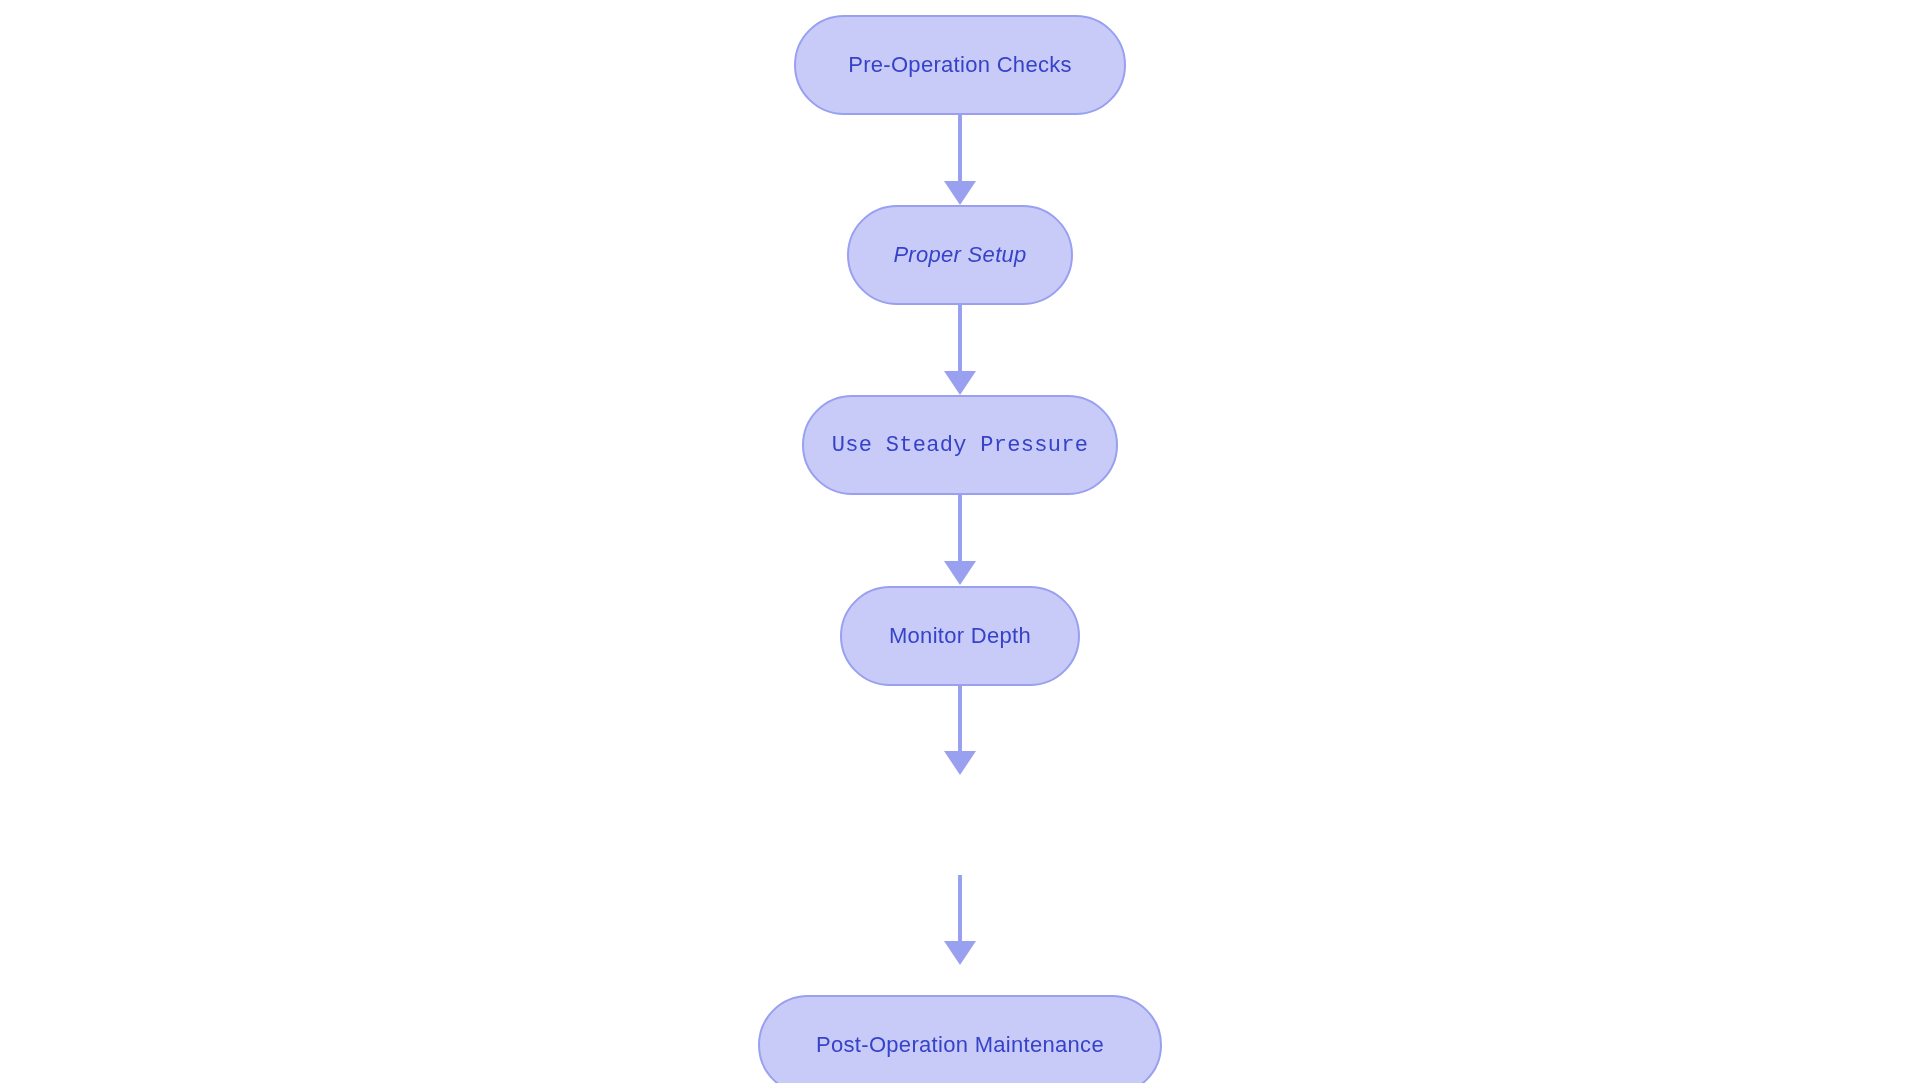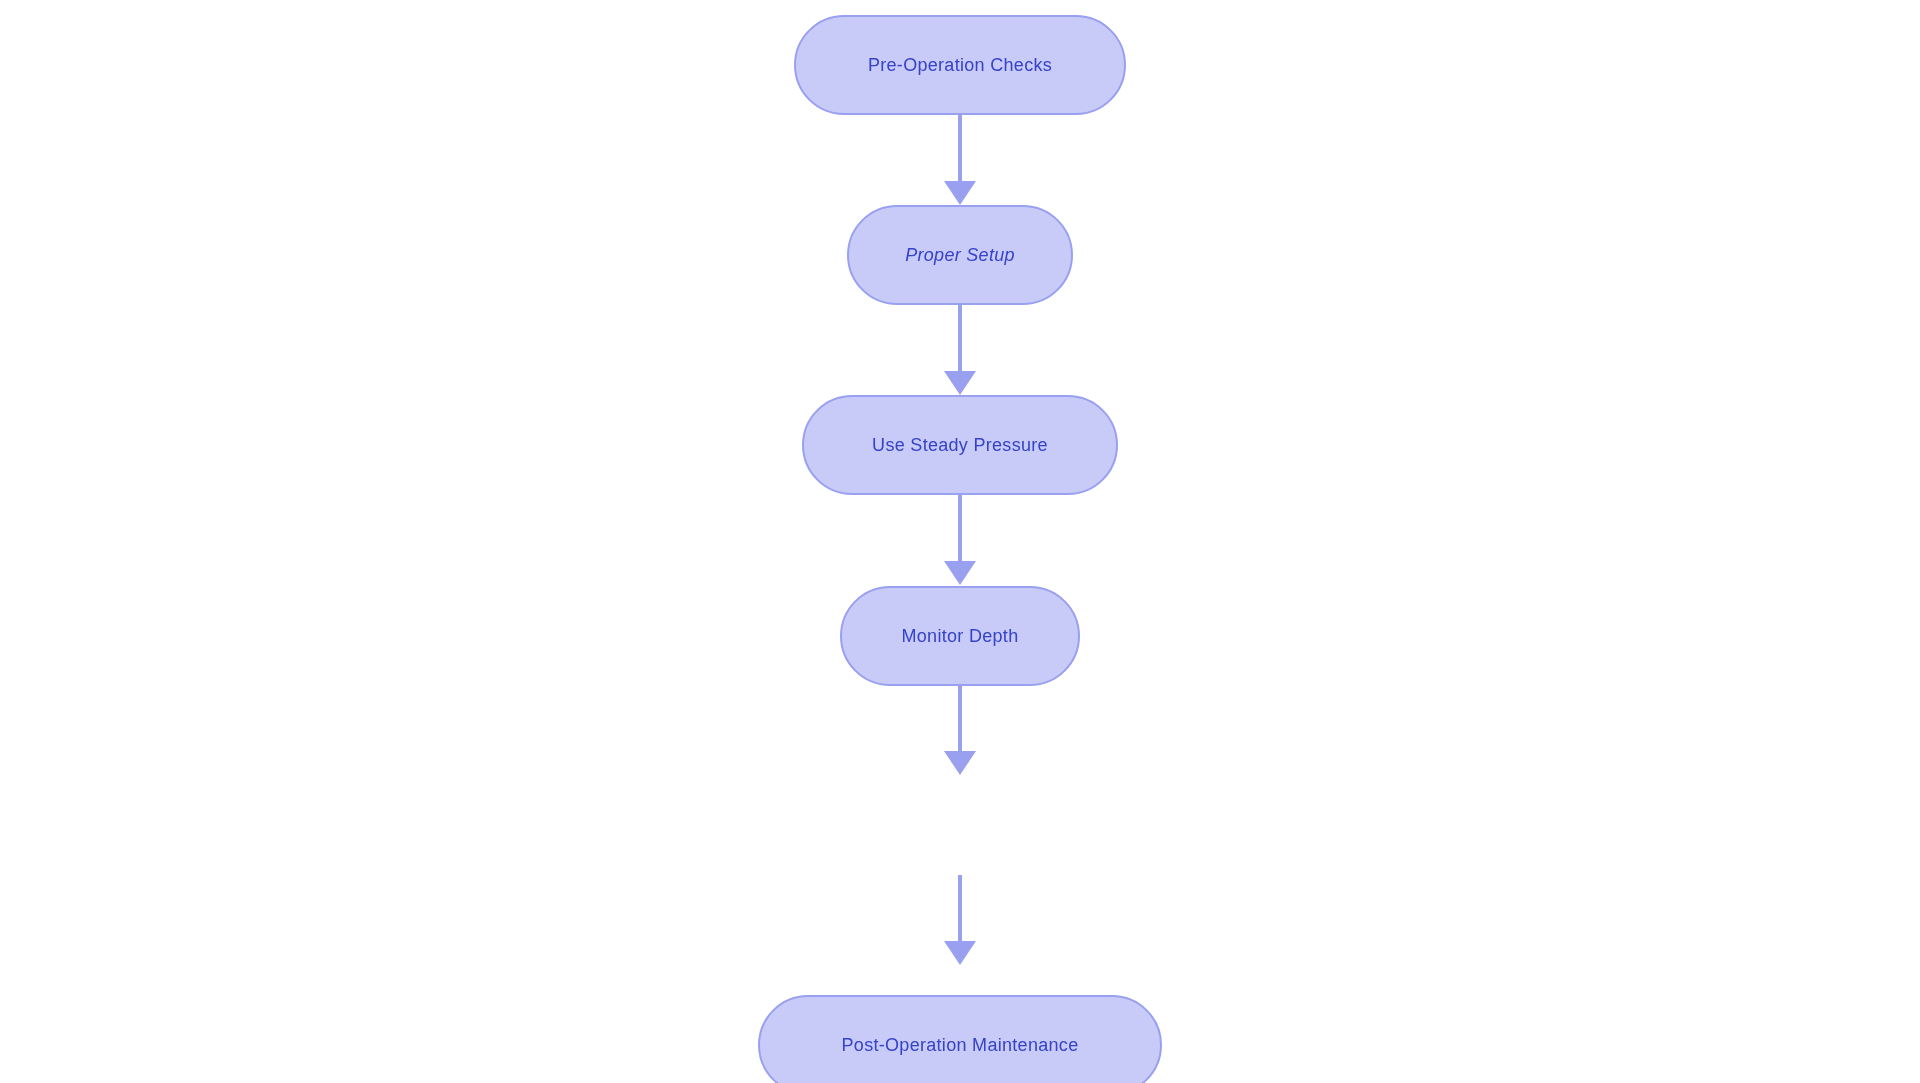--- a/index.html
+++ b/index.html
@@ -28,28 +28,28 @@
     left: 960px;
     transform: translateX(-50%);
     height: 100px;
     border-radius: 50px;
     background: var(--node-fill);
     border: 2px solid var(--node-border);
     color: var(--node-text);
     display: flex;
     align-items: center;
     justify-content: center;
-    font-size: 18px;
+    font-size: 22px;
     letter-spacing: 0.3px;
     white-space: nowrap;
     text-align: center;
   }
   .n1 { top: 15px;  width: 332px; }
   .n2 { top: 205px; width: 226px; font-style: italic; }
-  .n3 { top: 395px; width: 316px; }
+  .n3 { top: 395px; width: 316px; font-family: Liberation Mono, monospace; }
   .n4 { top: 586px; width: 240px; }
   .n5 { top: 775px; width: 214px; }
   .n6 { top: 995px; width: 404px; }
 
   .edge {
     position: absolute;
     left: 960px;
     transform: translateX(-50%);
     width: 32px;
     height: 90px;

